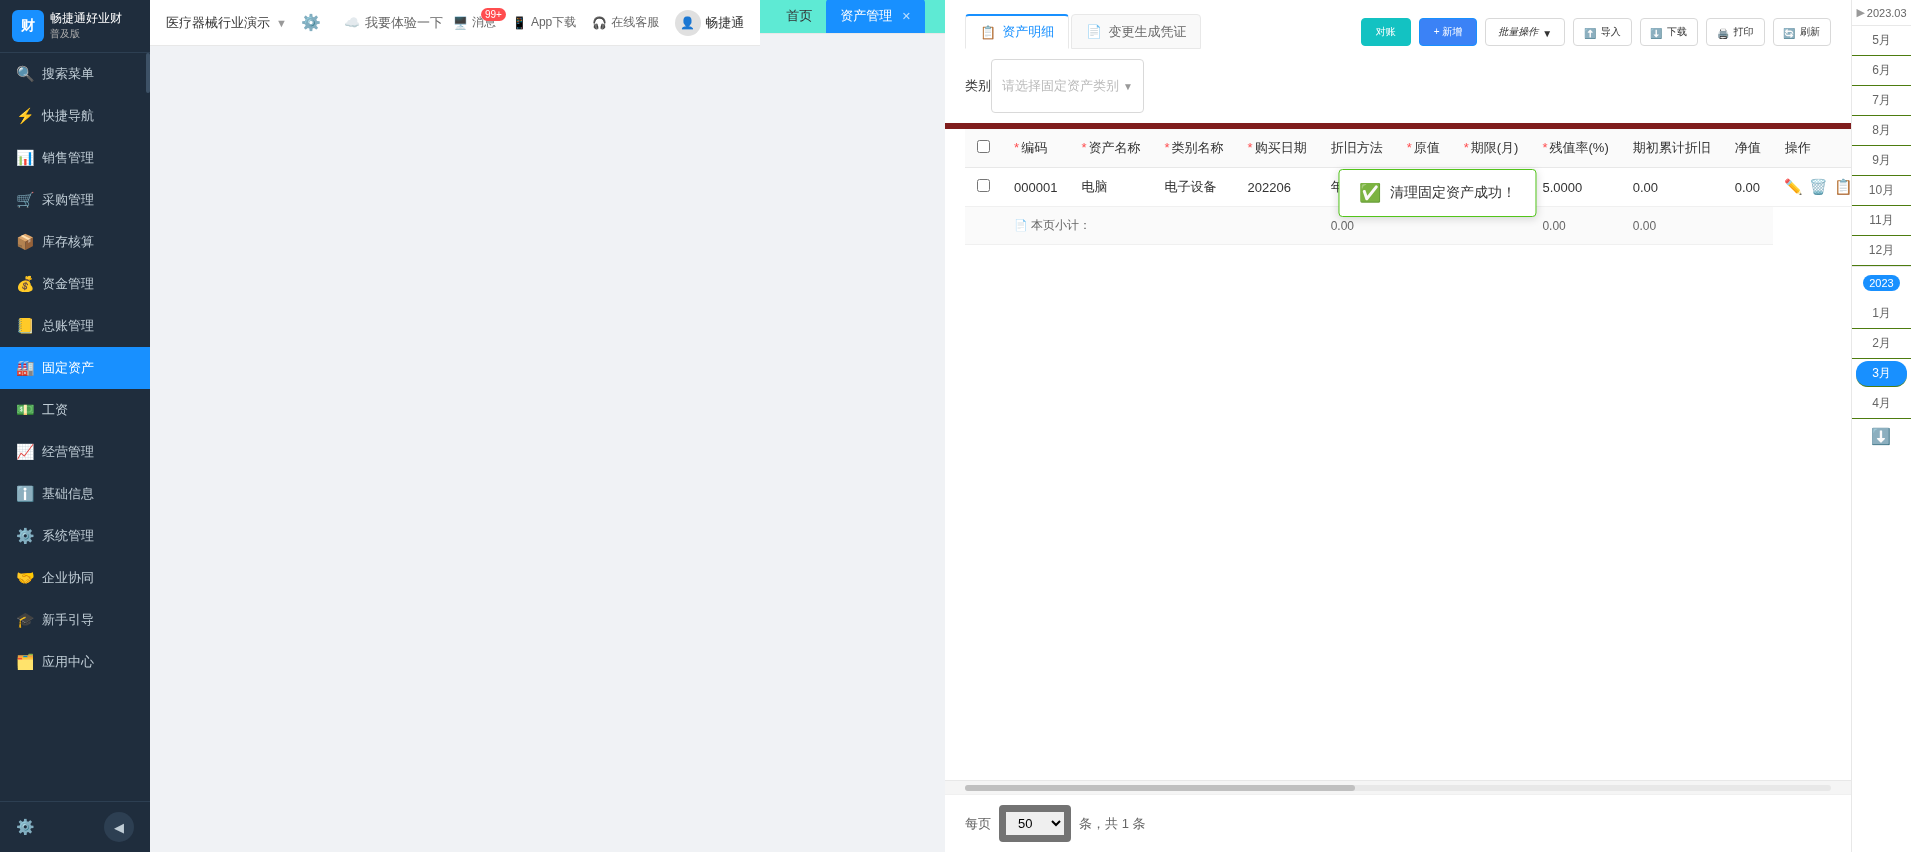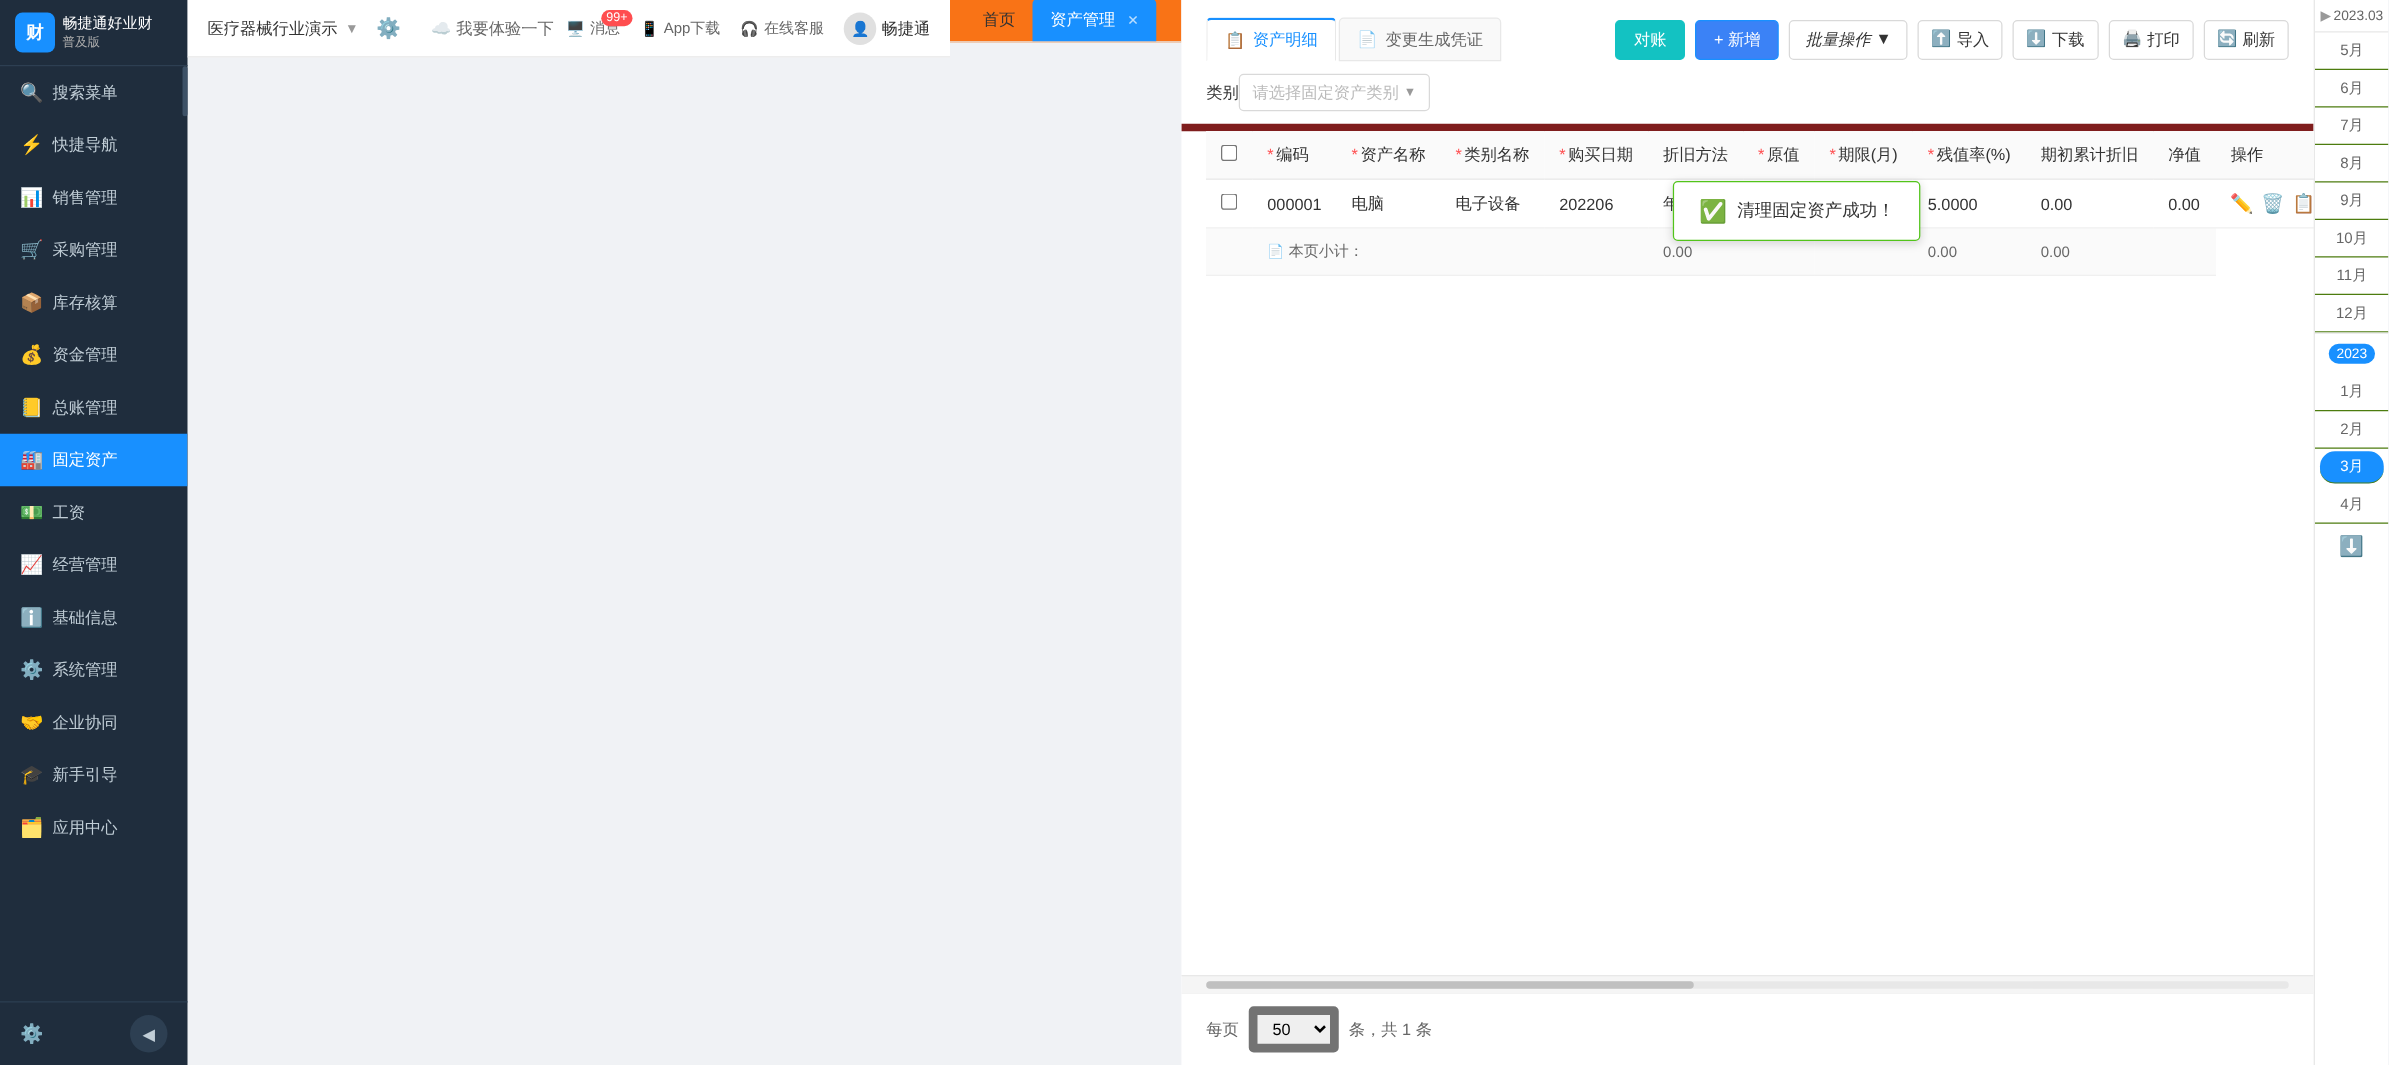--- a/index.html
+++ b/index.html
@@ -29,47 +29,47 @@
     .topbar-company-arrow { color: #999; font-size: 11px; }
     .topbar-settings { color: #666; font-size: 16px; cursor: pointer; padding: 4px; }
     .topbar-experience { display: flex; align-items: center; gap: 4px; color: #666; font-size: 13px; cursor: pointer; margin-left: 10px; }
     .topbar-right { margin-left: auto; display: flex; align-items: center; gap: 16px; }
     .topbar-badge-item { display: flex; align-items: center; gap: 4px; color: #666; font-size: 12px; cursor: pointer; position: relative; }
     .badge { background: #ff4d4f; color: #fff; font-size: 10px; padding: 1px 4px; border-radius: 8px; position: absolute; top: -6px; right: -10px; }
     .topbar-user { display: flex; align-items: center; gap: 4px; color: #333; font-size: 13px; cursor: pointer; }
     .user-avatar { width: 26px; height: 26px; background: #e0e0e0; border-radius: 50%; display: flex; align-items: center; justify-content: center; color: #666; font-size: 12px; }
 
     
-    .tabs-bar { height: 34px; background: #f97316; display: flex; align-items: flex-end; padding: 0 16px; border-bottom: 1px solid #e8e8e8; }
+    .tabs-bar { height: 34px; background: #5eead4; display: flex; align-items: flex-end; padding: 0 16px; border-bottom: 1px solid #e8e8e8; }
     .tab { padding: 8px 14px; font-size: 13px; cursor: pointer; color: #666; border-radius: 4px 4px 0 0; background: #e8e8e8; margin-right: 4px; }
     .tab.active { background: #1890ff; color: #fff; }
     .tab-close { margin-left: 6px; color: inherit; opacity: 0.7; font-size: 11px; }
     .tab-home { background: transparent; color: #333; font-size: 13px; padding: 8px 10px; }
 
     
     .content { flex: 1; display: flex; overflow: hidden; }
     .content-main { flex: 1; background: #fff; overflow-y: auto; display: flex; flex-direction: column; }
 
     
     .page-header { padding: 14px 20px 0; display: flex; align-items: center; justify-content: space-between; }
     .page-subtabs { display: flex; gap: 2px; }
     .subtab { padding: 7px 14px; font-size: 13px; cursor: pointer; color: #666; border: 1px solid #e8e8e8; border-radius: 4px 4px 0 0; background: #f9f9f9; display: flex; align-items: center; gap: 6px; }
     .subtab.active { background: #fff; color: #1890ff; border-bottom-color: #fff; border-top: 2px solid #1890ff; }
     .subtab-icon { font-size: 13px; }
     .page-actions { display: flex; gap: 8px; align-items: center; }
-    .btn { padding: 6px 14px; border-radius: 4px; border: 1px solid #d9d9d9; background: #fff; cursor: pointer; font-size: 13px; color: #333; display: flex; align-items: flex-start; gap: 4px; }
+    .btn { padding: 6px 14px; border-radius: 4px; border: 1px solid #d9d9d9; background: #fff; cursor: pointer; font-size: 10px; color: #333; display: flex; align-items: flex-end; gap: 4px; }
     .btn-primary { background: #3b82f6; color: #fff; border-color: #1890ff; }
     .btn-teal { background: #13c2c2; color: #fff; border-color: #13c2c2; }
     .btn-dropdown { padding: 6px 12px; font-style: italic; }
     .btn-icon-only { padding: 6px 10px; }
 
     
     .filter-bar { padding: 10px 20px; display: flex; align-items: center; border-bottom: 6px solid #7f1d1d; }
     .filter-label { color: #333; font-size: 13px; }
-    .filter-select { display: flex; align-items: center; gap: 4px; padding: 5px 10px; border: 1px solid #d9d9d9; border-radius: 4px; background: #fff; cursor: pointer; font-size: 13px; color: #666; min-width: 80px; }
+    .filter-select { display: flex; align-items: center; gap: 4px; padding: 17px 10px; border: 1px solid #d9d9d9; border-radius: 4px; background: #fff; cursor: pointer; font-size: 13px; color: #666; min-width: 80px; }
     .filter-arrow { color: #999; font-size: 10px; margin-left: auto; }
 
     
     .table-wrapper { flex: 1; overflow: auto; padding: 0 20px; }
     table { width: 100%; border-collapse: collapse; font-size: 13px; }
     thead tr { background: #fafafa; }
     th { padding: 10px 12px; text-align: left; color: #333; font-weight: 500; border-bottom: 1px solid #e8e8e8; white-space: nowrap; }
     td { padding: 10px 12px; border-bottom: 1px solid #f0f0f0; color: #333; white-space: nowrap; }
     .required-star { color: #ff4d4f; margin-right: 2px; }
     .checkbox-cell { width: 36px; text-align: center; }

